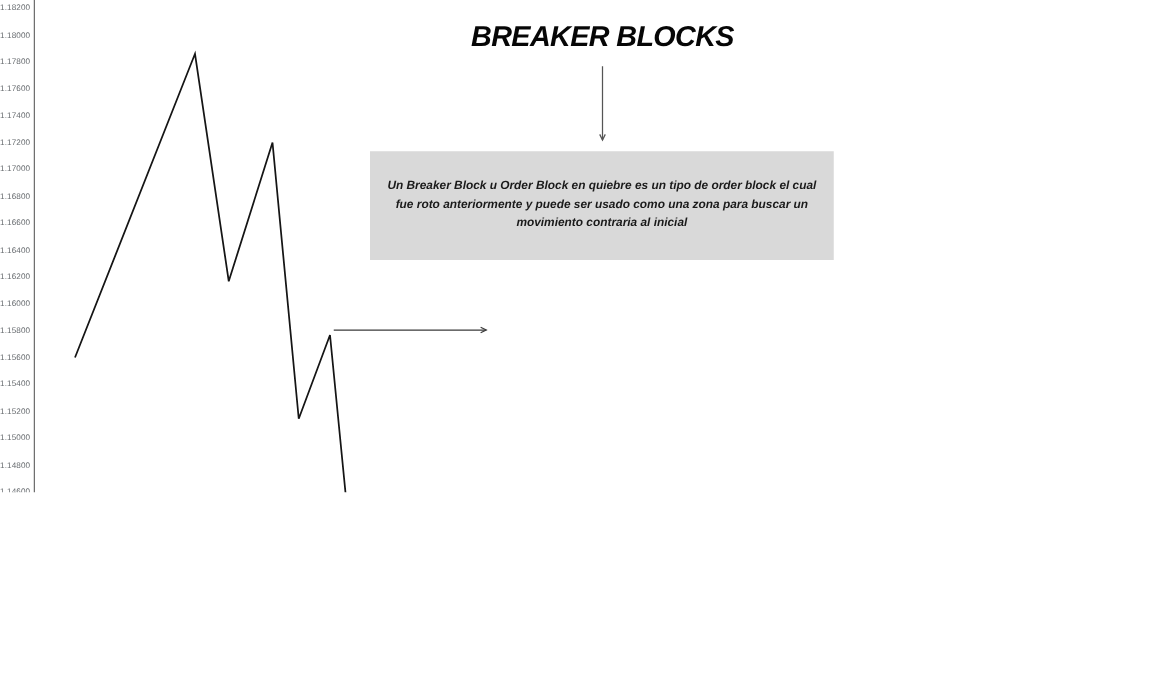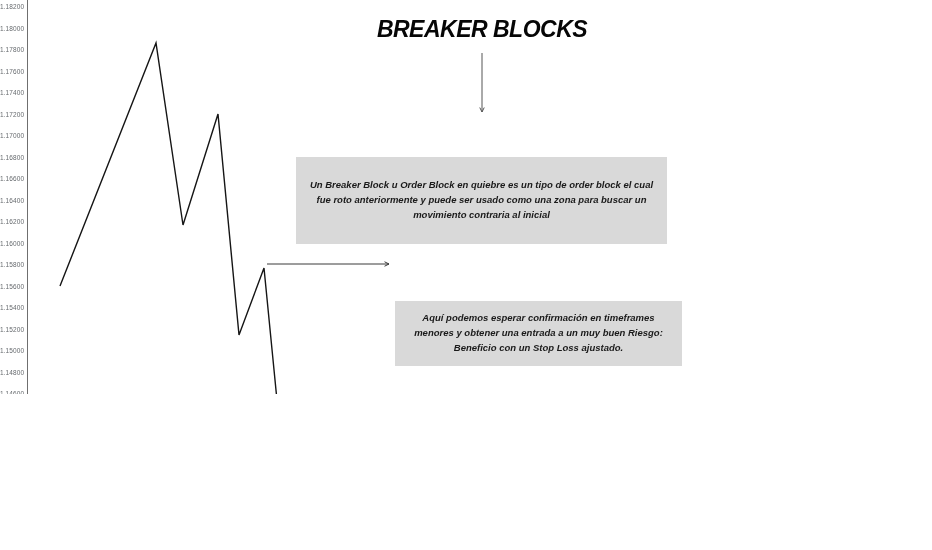--- a/index.html
+++ b/index.html
@@ -19,21 +19,20 @@
   .chart-title {
     position:absolute; left:316px; top:16px; width:332px; text-align:center;
     font-size:23px; font-weight:bold; font-style:italic; color:#060606;
     letter-spacing:-0.5px; white-space:nowrap;
   }
 
   .note {
     position:absolute; background:#d9d9d9; display:flex; align-items:center;
     justify-content:center; text-align:center; font-weight:bold; font-style:italic;
     color:#1a1a1a;
-    margin-top:36px;
   }
   .note span { white-space:pre-line; display:block; width:100%; }
   .note.def  { left:296px; top:121px; width:371px; height:87px; font-size:9.5px; line-height:1.55; }
   .note.conf { left:395px; top:265px; width:287px; height:65px; font-size:9.5px; line-height:1.55; }
   .note.bb   { left:58px;  top:251px; width:209px; height:32px; font-size:10.5px; letter-spacing:0.4px; }
 
   .drawing-layer { position:absolute; left:0; top:0; width:932px; height:550px; }
 
   .watermark {
     position:absolute; right:12px; top:510px; font-size:7px; line-height:9px;
@@ -111,25 +110,20 @@
     </svg>
 
   <div class="chart-title">BREAKER BLOCKS</div>
 
   <div class="note def">
     <span>Un Breaker Block u Order Block en quiebre es un tipo de order block el cual
 fue roto anteriormente y puede ser usado como una zona para buscar un
 movimiento contraria al inicial</span>
   </div>
 
-  <div class="note conf">
-    <span>Aquí podemos esperar confirmación en timeframes
-menores y obtener una entrada a un muy buen Riesgo:
-Beneficio con un Stop Loss ajustado.</span>
-  </div>
 
 
   <div class="watermark">
     <span class="sym">EURUSD 12h</span>
     <span class="chg">▲0.16%</span>
   </div>
 
 </div>
 
 </body></html>

